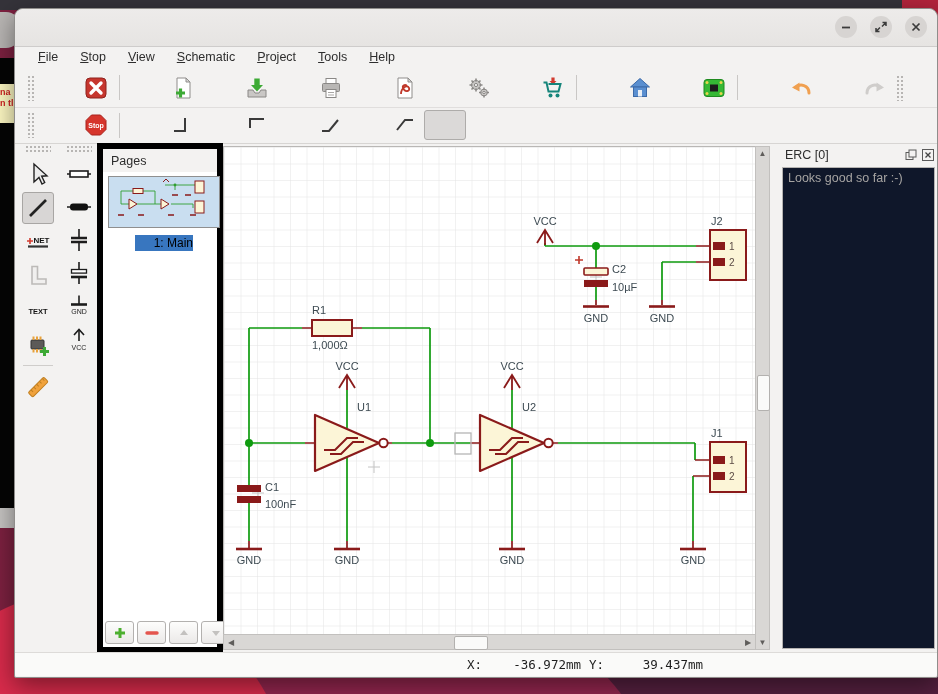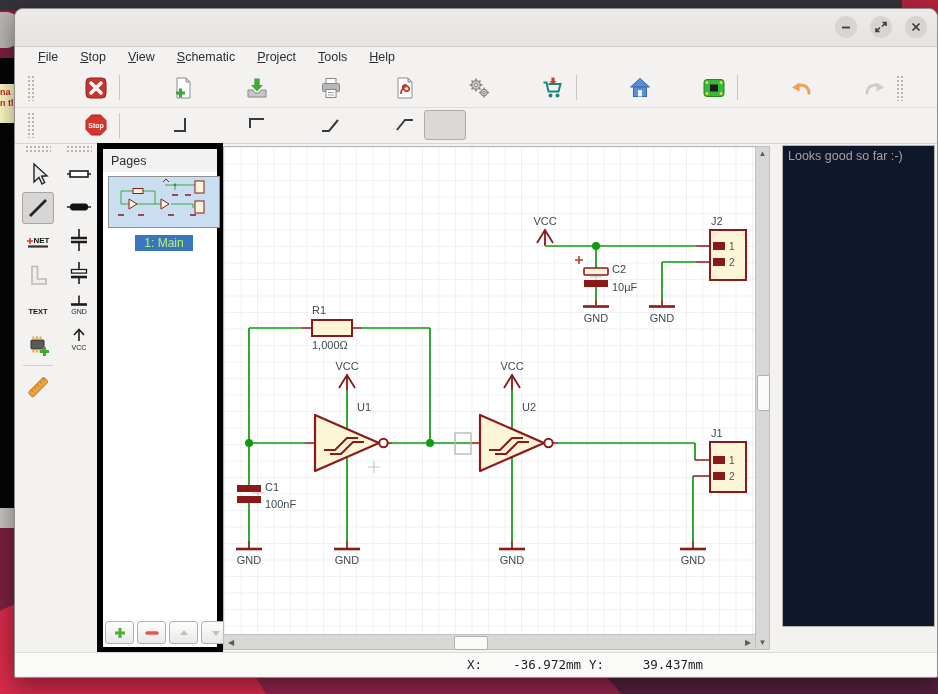--- a/index.html
+++ b/index.html
@@ -52,21 +52,21 @@
   .hhandle{width:26px;height:8px;margin-bottom:4px;background:radial-gradient(circle,#b7b5b3 1px,rgba(0,0,0,0) 1.3px) 0 0/4px 4px;}
   .sbtn{width:32px;height:32px;display:flex;align-items:center;justify-content:center;margin:1px 0;}
   .sbtn.pressed{background:#d8d6d5;border:1px solid #a8a6a4;border-radius:3px;box-sizing:border-box;}
   .sbtn2{width:30px;height:30px;display:flex;align-items:center;justify-content:center;margin:1.5px 0;}
   .colsep{width:30px;height:1px;background:#cfcdcb;margin:4px 0;}
 
   .pages{position:absolute;left:82px;top:0;width:126px;bottom:0;background:#fff;border:6px solid #000000;box-sizing:border-box;}
   .pages-title{font-size:12.5px;color:#2d2d2d;padding:5px 8px 4px 8px;background:#f3f2f1;}
   .thumb-wrap{margin:4px 5px;width:112px;}
   .thumb{width:110px;height:50px;background:#c9def0;border:1px solid #8f8f8f;}
-  .thumb-caption{margin:3px auto 0 auto;width:58px;text-align:center;background:#3876bf;color:#bef264;font-size:12px;padding:1px 0;}
+  .thumb-caption{margin:3px auto 0 auto;width:58px;text-align:right;background:#3876bf;color:#000000;font-size:12px;padding:1px 0;}
   .pages-btns{position:absolute;left:2px;bottom:3px;display:flex;gap:3px;}
   .pbtn{width:27px;height:21px;border:1px solid #b3b1af;border-radius:3px;background:linear-gradient(#fdfdfc,#ebe9e8);
         display:flex;align-items:center;justify-content:center;}
 
   .canvas{position:absolute;left:208px;top:3px;width:531px;height:487px;background:#fff;border:1px solid #b9b7b5;box-sizing:content-box;}
   .vscroll{position:absolute;left:740px;top:3px;width:15px;height:504px;background:#d9d7d5;border:1px solid #c2c0be;box-sizing:border-box;}
   .vthumb{position:absolute;left:1px;top:228px;width:11px;height:34px;background:#fafaf9;border:1px solid #b3b1af;border-radius:2px;}
   .varrow{position:absolute;left:0;width:13px;height:13px;display:flex;align-items:center;justify-content:center;font-size:8px;color:#5f5d5b;}
   .hscroll{position:absolute;left:208px;top:491px;width:533px;height:16px;background:#d9d7d5;border:1px solid #c2c0be;box-sizing:border-box;}
   .hthumb{position:absolute;left:230px;top:1px;width:32px;height:12px;background:#fafaf9;border:1px solid #b3b1af;border-radius:2px;}
@@ -659,20 +659,35 @@
 
     <div class="hscroll">
       <div class="harrow" style="left:0;">◀</div>
       <div class="hthumb"></div>
       <div class="harrow" style="right:0;">▶</div>
     </div>
 
     <div class="splitter"></div>
 
     <div class="erc">
+      <div class="erc-head">
+        <div class="erc-title">ERC [0]</div>
+        <div class="erc-btn">
+          <svg width="12" height="12" viewBox="0 0 12 12">
+            <rect x="1" y="3.5" width="7" height="7" fill="#f3f2f1" stroke="#5a5a5a"></rect>
+            <rect x="4" y="1" width="7" height="7" fill="#f3f2f1" stroke="#5a5a5a"></rect>
+            </svg>
+        </div>
+        <div class="erc-btn">
+          <svg width="12" height="12" viewBox="0 0 12 12">
+            <rect x="0.5" y="0.5" width="11" height="11" fill="#f3f2f1" stroke="#5a5a5a"></rect>
+            <path d="M3.5,3.5 L8.5,8.5 M8.5,3.5 L3.5,8.5" stroke="#444" stroke-width="1.3"></path>
+            </svg>
+        </div>
+      </div>
       <div class="erc-list">
         <span>Looks good so far :-)</span>
       </div>
     </div>
   </div>
 
   <div class="statusbar">
     <div class="coords">
       <span class="lbl">X:</span>
       <span class="val">-36.972mm</span>

